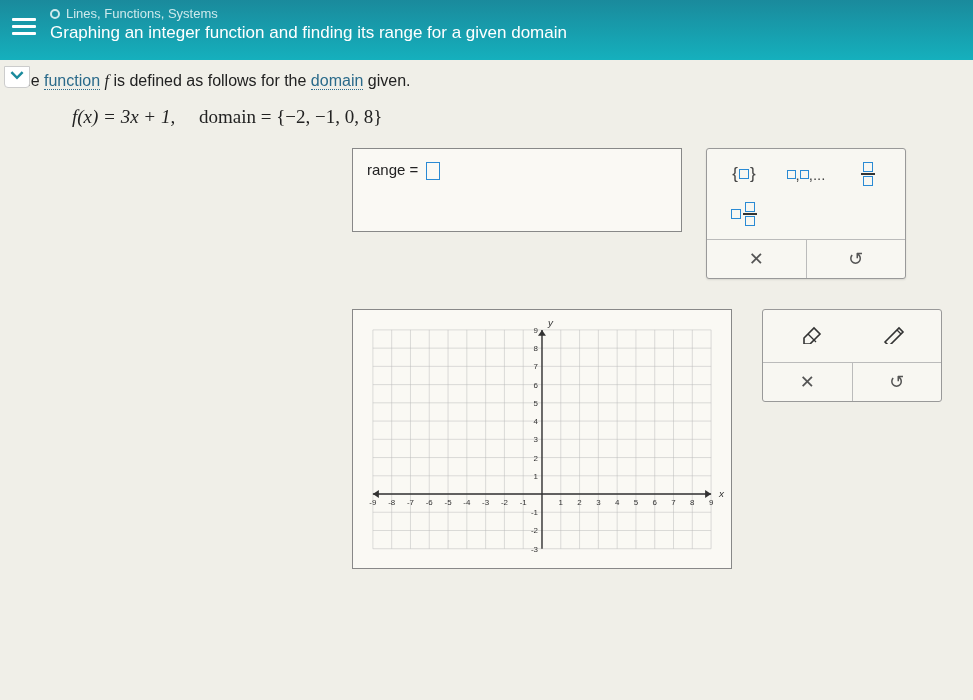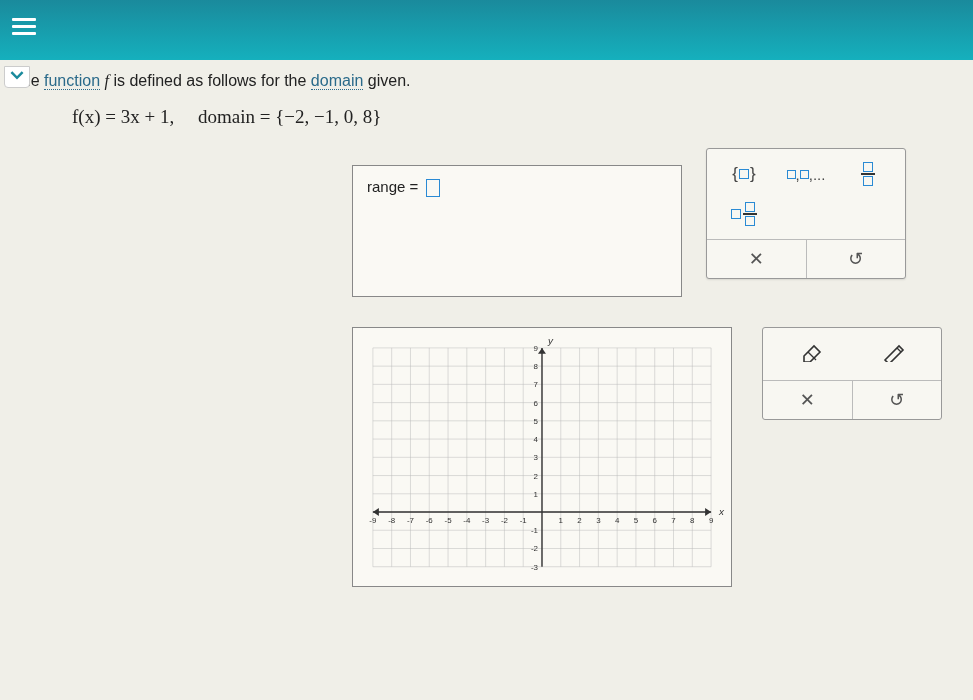--- a/index.html
+++ b/index.html
@@ -71,38 +71,37 @@
   .linkish {
     color: #2a6a8a;
     border-bottom: 1px dotted #2a6a8a;
     cursor: pointer;
   }
   .fn-line {
     margin: 16px 0 16px 60px;
     font-family: 'Times New Roman', serif;
     font-size: 19px;
   }
-  .fn-line .f { }
+  .fn-line .f { font-style: italic; }
   .ital { font-style: italic; font-family:'Times New Roman', serif; }
   .answer-row {
     display: flex;
     gap: 24px;
     margin-top: 20px;
     align-items: flex-start;
     padding-left: 340px;
   }
   .answer-box {
     border: 1px solid #888;
     width: 330px;
-    height: 132px;
+    height: 84px;
     padding: 12px 14px;
     background: #faf9f4;
     font-size: 15px;
     position: relative;
-    margin-top: 17px;
   }
   .placeholder-rect {
     display: inline-block;
     width: 14px; height: 18px;
     border: 1.5px solid #2a8ad4;
     vertical-align: middle;
     margin-left: 4px;
   }
   .tool-panel {
     border: 1px solid #999;
@@ -171,20 +170,25 @@
 </style>
 </head>
 <body>
 
 <div class="header">
   <div class="hamburger">
     <div></div>
       <div></div>
       <div></div>
   </div>
+  <div class="crumb">
+    <span class="crumb-dot"></span>
+    <span>Lines, Functions, Systems</span>
+  </div>
+  <div class="title">Graphing an integer function and finding its range for a given domain</div>
 </div>
 
 <div class="chev-down">
   <svg width="14" height="14" viewBox="0 0 10 10">
       <path d="M1 3 L5 7 L9 3" stroke="#1a8a9c" stroke-width="1.8" fill="none"></path>
     </svg>
 </div>
 
 <div class="content">
   <p>

